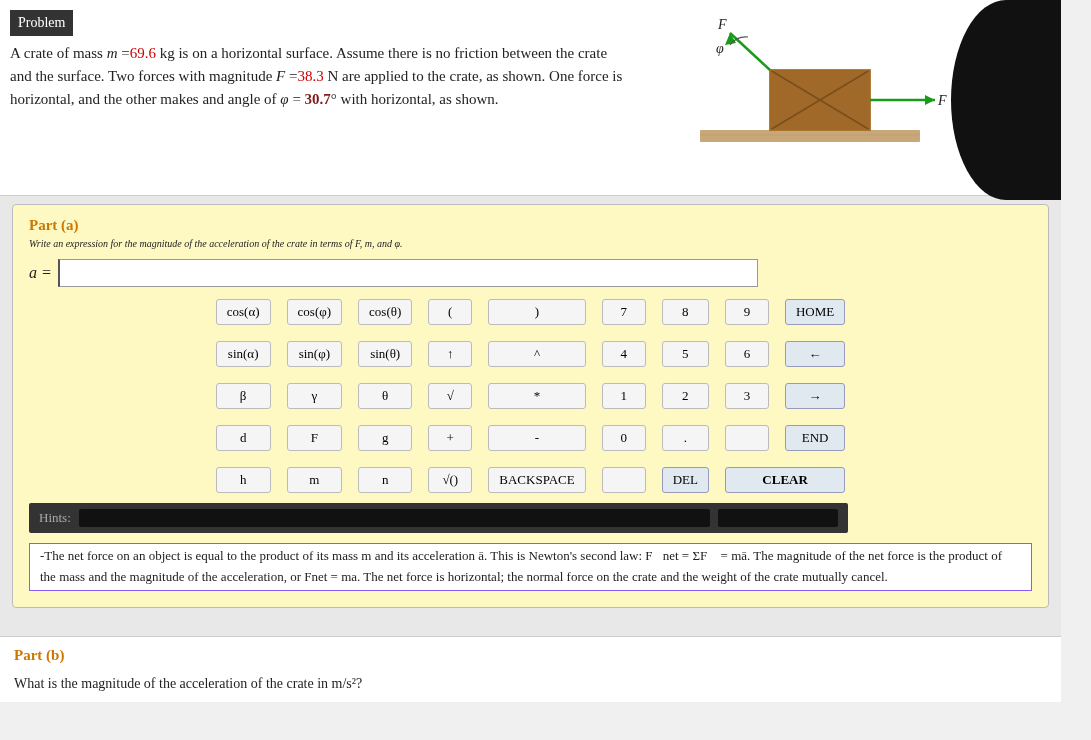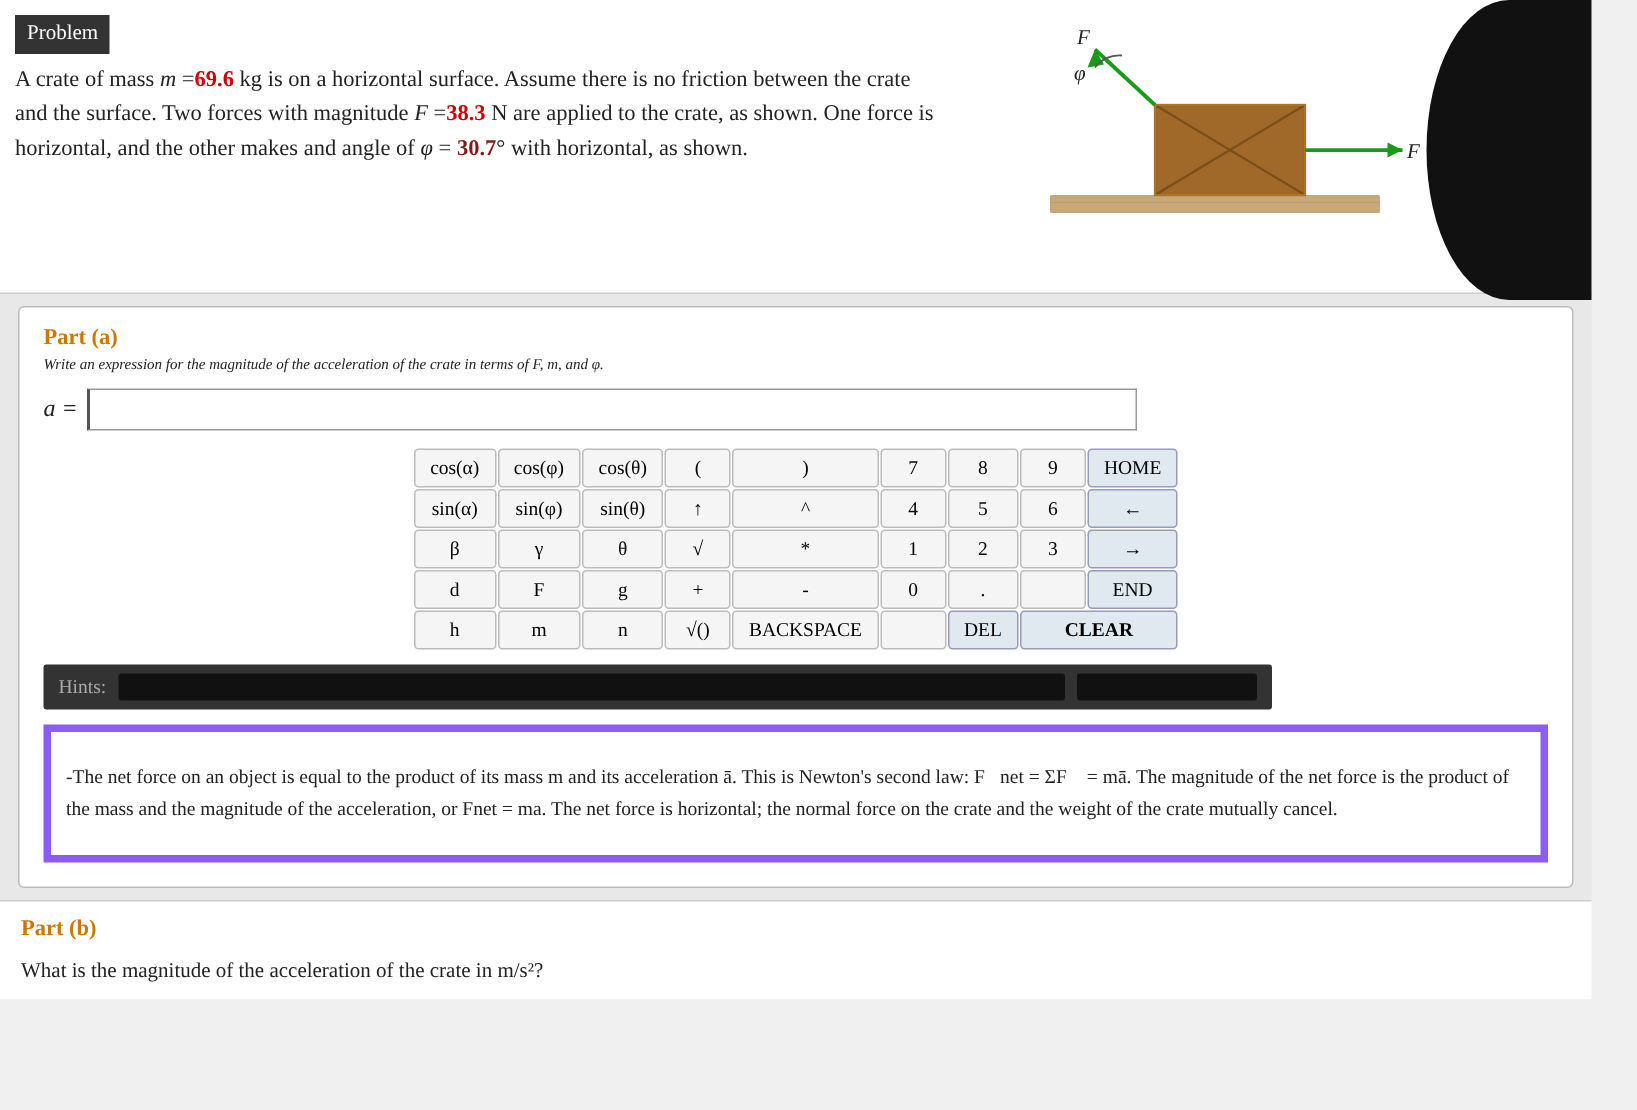--- a/index.html
+++ b/index.html
@@ -38,21 +38,21 @@
       background: #333;
       color: #fff;
       font-size: 14px;
       padding: 2px 8px;
       margin-bottom: 6px;
       display: inline-block;
     }
 
     .highlight-red {
       color: #cc0000;
-      font-weight: bold;
+      font-weight: normal;
     }
     .highlight-blue {
       color: #7f1d1d;
       font-weight: bold;
     }
 
     .diagram-area {
       width: 340px;
       position: relative;
       display: flex;
@@ -68,25 +68,25 @@
     }
 
     
     .main-content {
       padding: 8px 12px;
       background: #e8e8e8;
     }
 
     
     .part-card {
-      background: #ffffff;
+      background: #fef9c3;
       border: 1px solid #bbb;
       border-radius: 4px;
       padding: 12px 16px 16px 16px;
-      margin-bottom: 0;
+      margin-bottom: 20px;
     }
 
     .part-title {
       color: #cc7700;
       font-weight: bold;
       font-size: 15px;
       margin-bottom: 4px;
     }
 
     .part-description {
@@ -120,21 +120,21 @@
     
     .keypad-container {
       display: flex;
       justify-content: center;
       margin-bottom: 10px;
     }
 
     .keypad {
       display: grid;
       grid-template-columns: repeat(9, auto);
-      gap: 1px;
+      gap: 16px;
     }
 
     .key {
       background: #f5f5f5;
       border: 1px solid #bbb;
       border-radius: 3px;
       padding: 4px 10px;
       font-size: 13px;
       text-align: center;
       cursor: pointer;
@@ -159,22 +159,22 @@
       padding: 6px 10px;
       font-size: 12px;
       margin-bottom: 6px;
       border-radius: 2px;
     }
 
     .hint-content {
       background: #fff;
       color: #222;
       font-size: 13px;
-      padding: 20px 10px;
-      border: 5px solid #8b5cf6;
+      padding: 2px 10px;
+      border: 1px solid #8b5cf6;
       line-height: 1.6;
     }
 
     
     .part-b-section {
       background: #fff;
       border-top: 1px solid #ccc;
       padding: 10px 14px;
     }
 

